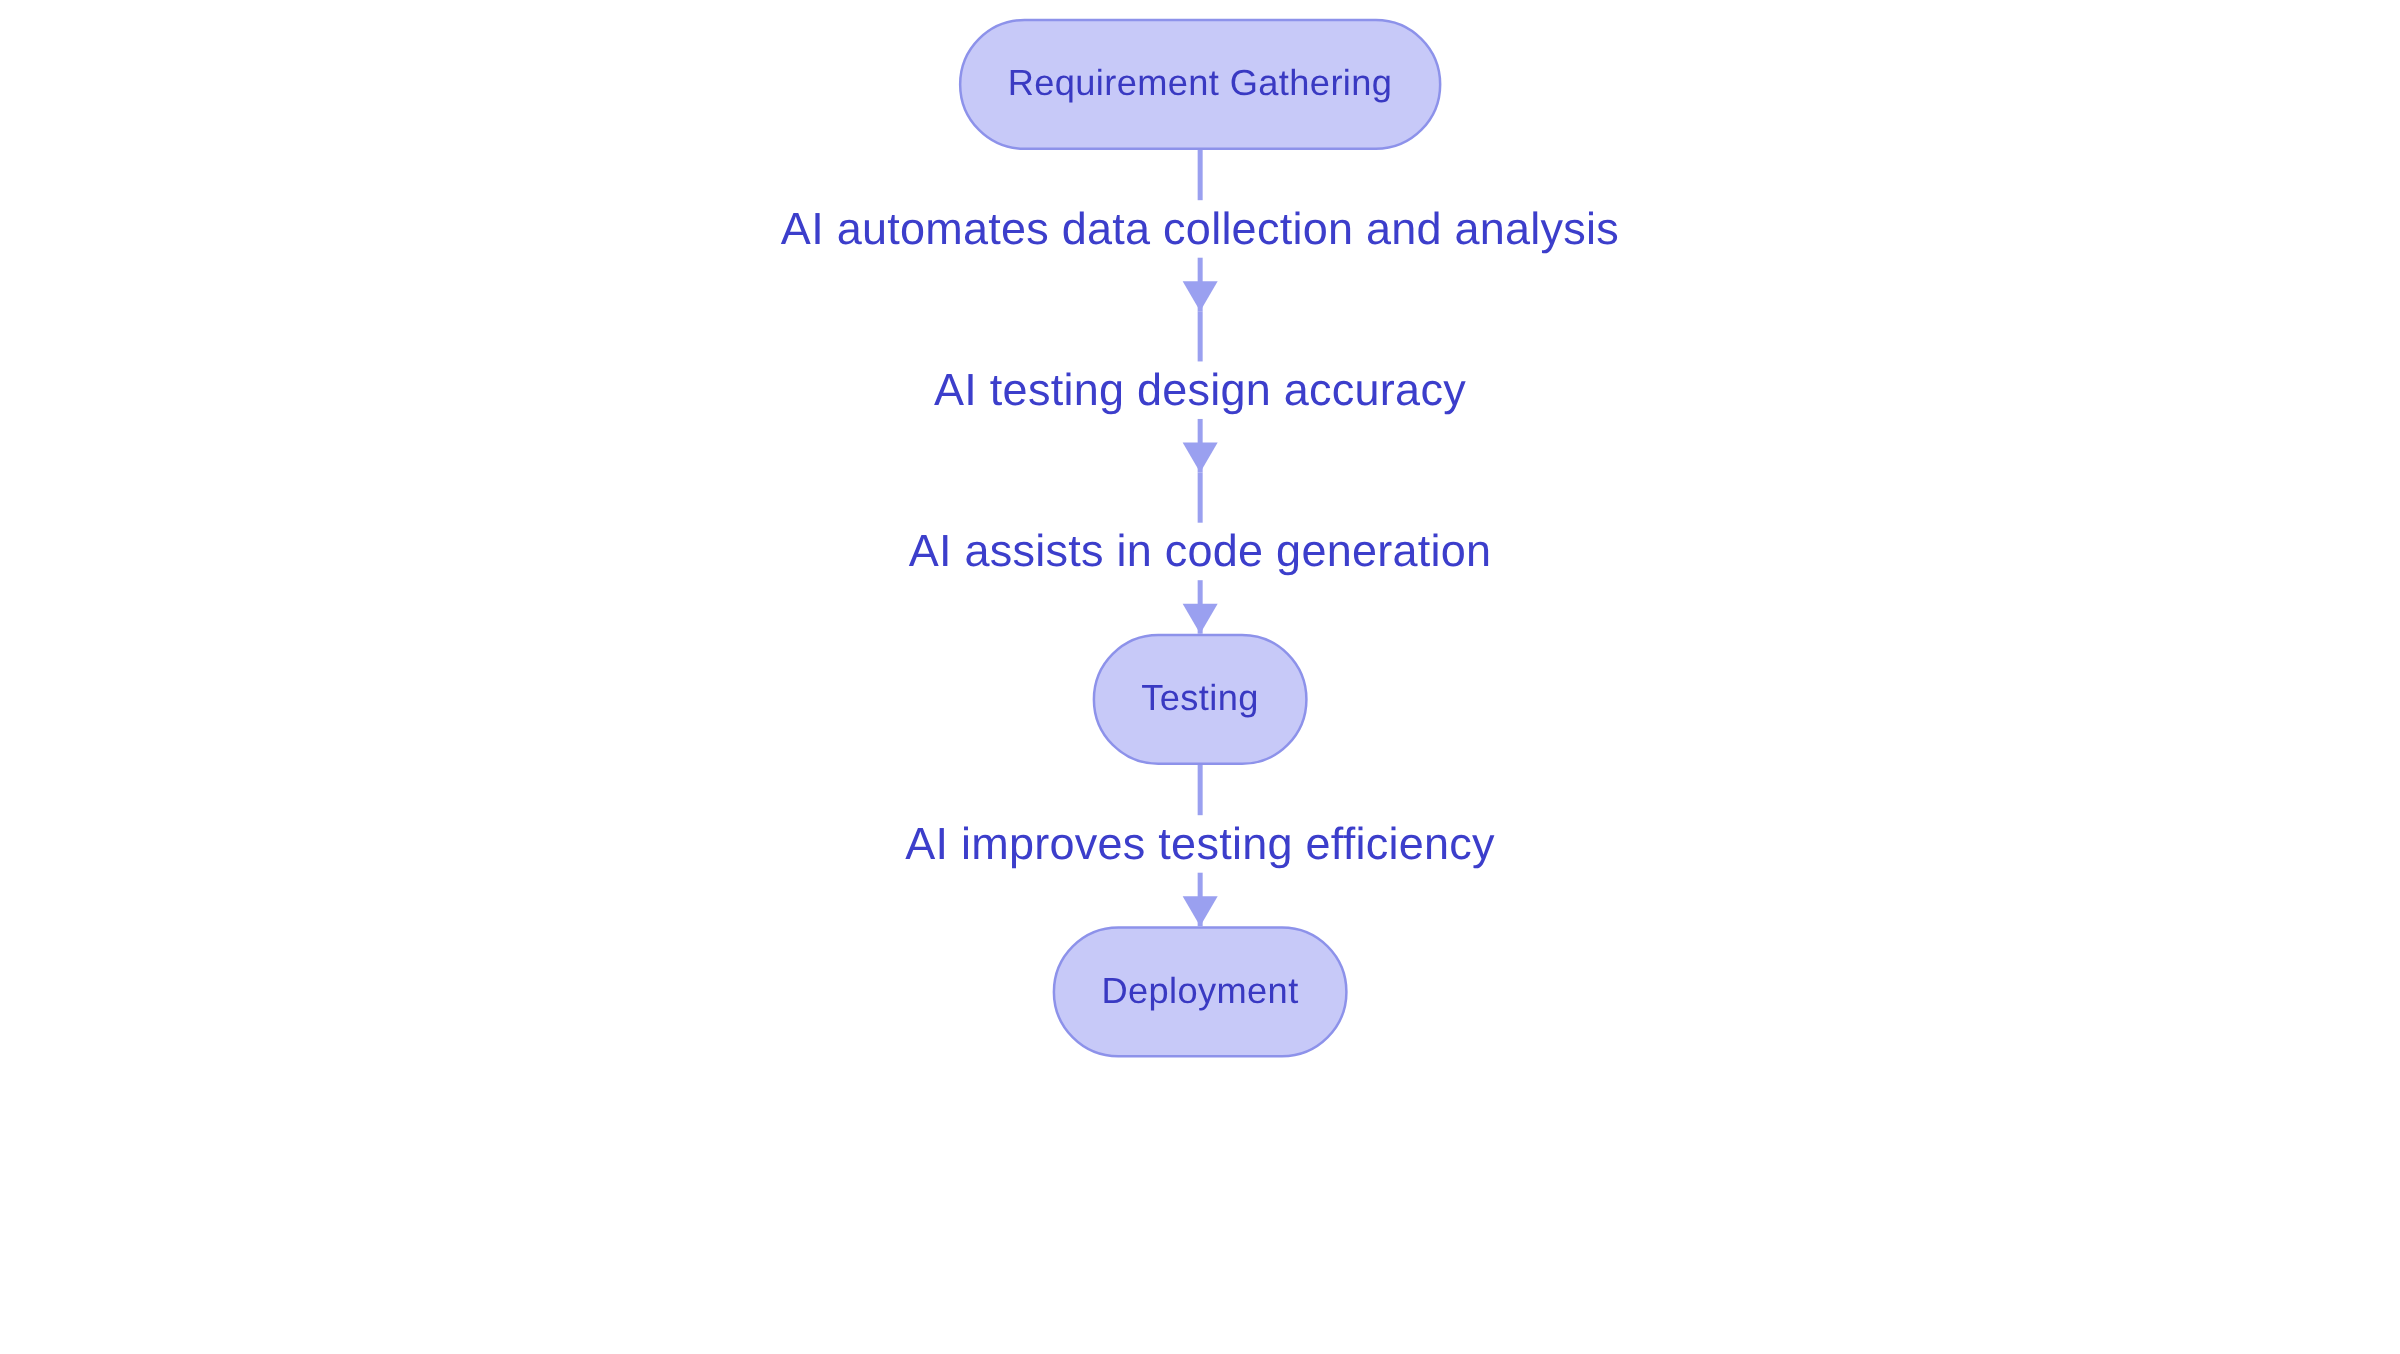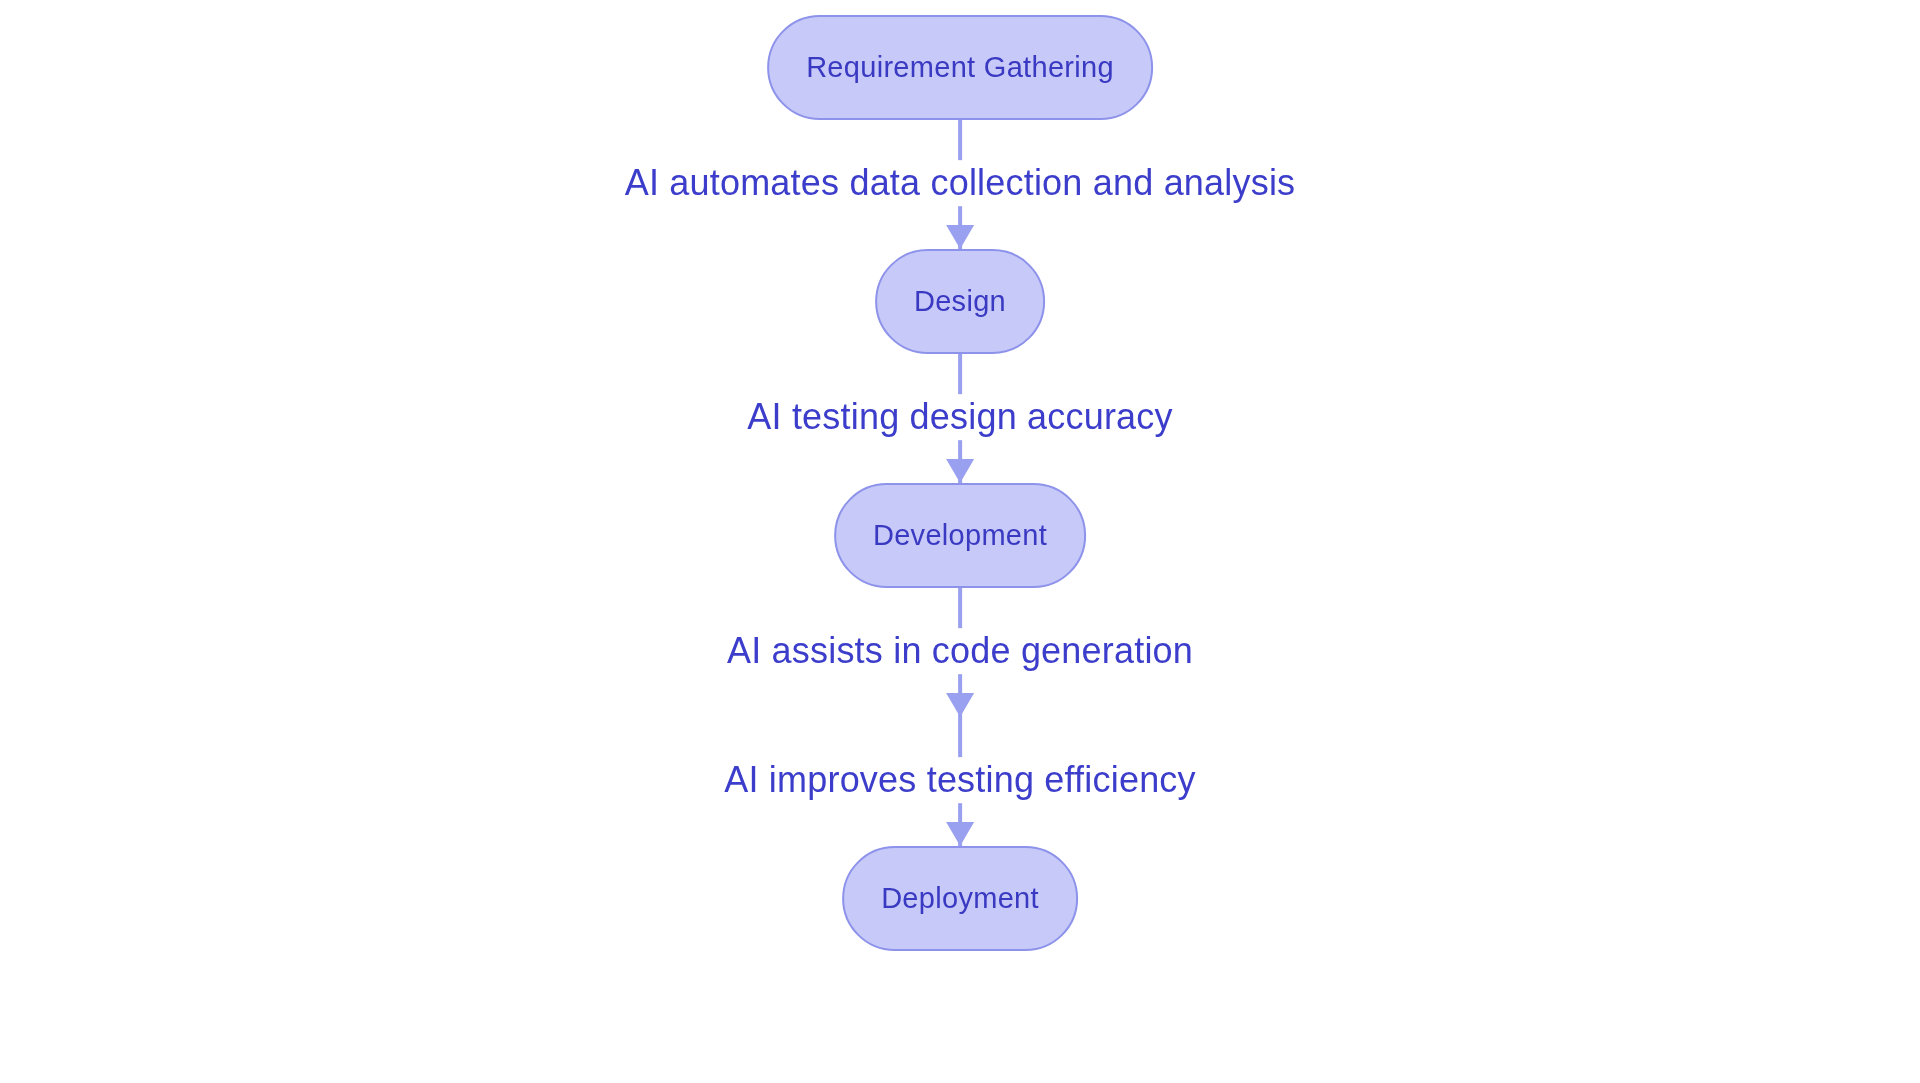--- a/index.html
+++ b/index.html
@@ -77,38 +77,35 @@
 
     <div class="node">
       <span>Requirement Gathering</span>
     </div>
 
     <div class="connector">
       <div class="arrowhead"></div>
       <div class="edge-label">AI automates data collection and analysis</div>
     </div>
 
-    <div class="node">
-      <span>Design</span>
-    </div>
 
     <div class="connector">
       <div class="arrowhead"></div>
       <div class="edge-label">AI testing design accuracy</div>
     </div>
 
-    <div class="node">
-      <span>Development</span>
-    </div>
 
     <div class="connector">
       <div class="arrowhead"></div>
       <div class="edge-label">AI assists in code generation</div>
     </div>
 
+    <div class="node">
+      <span>Testing</span>
+    </div>
 
     <div class="connector">
       <div class="arrowhead"></div>
       <div class="edge-label">AI improves testing efficiency</div>
     </div>
 
     <div class="node">
       <span>Deployment</span>
     </div>
 

